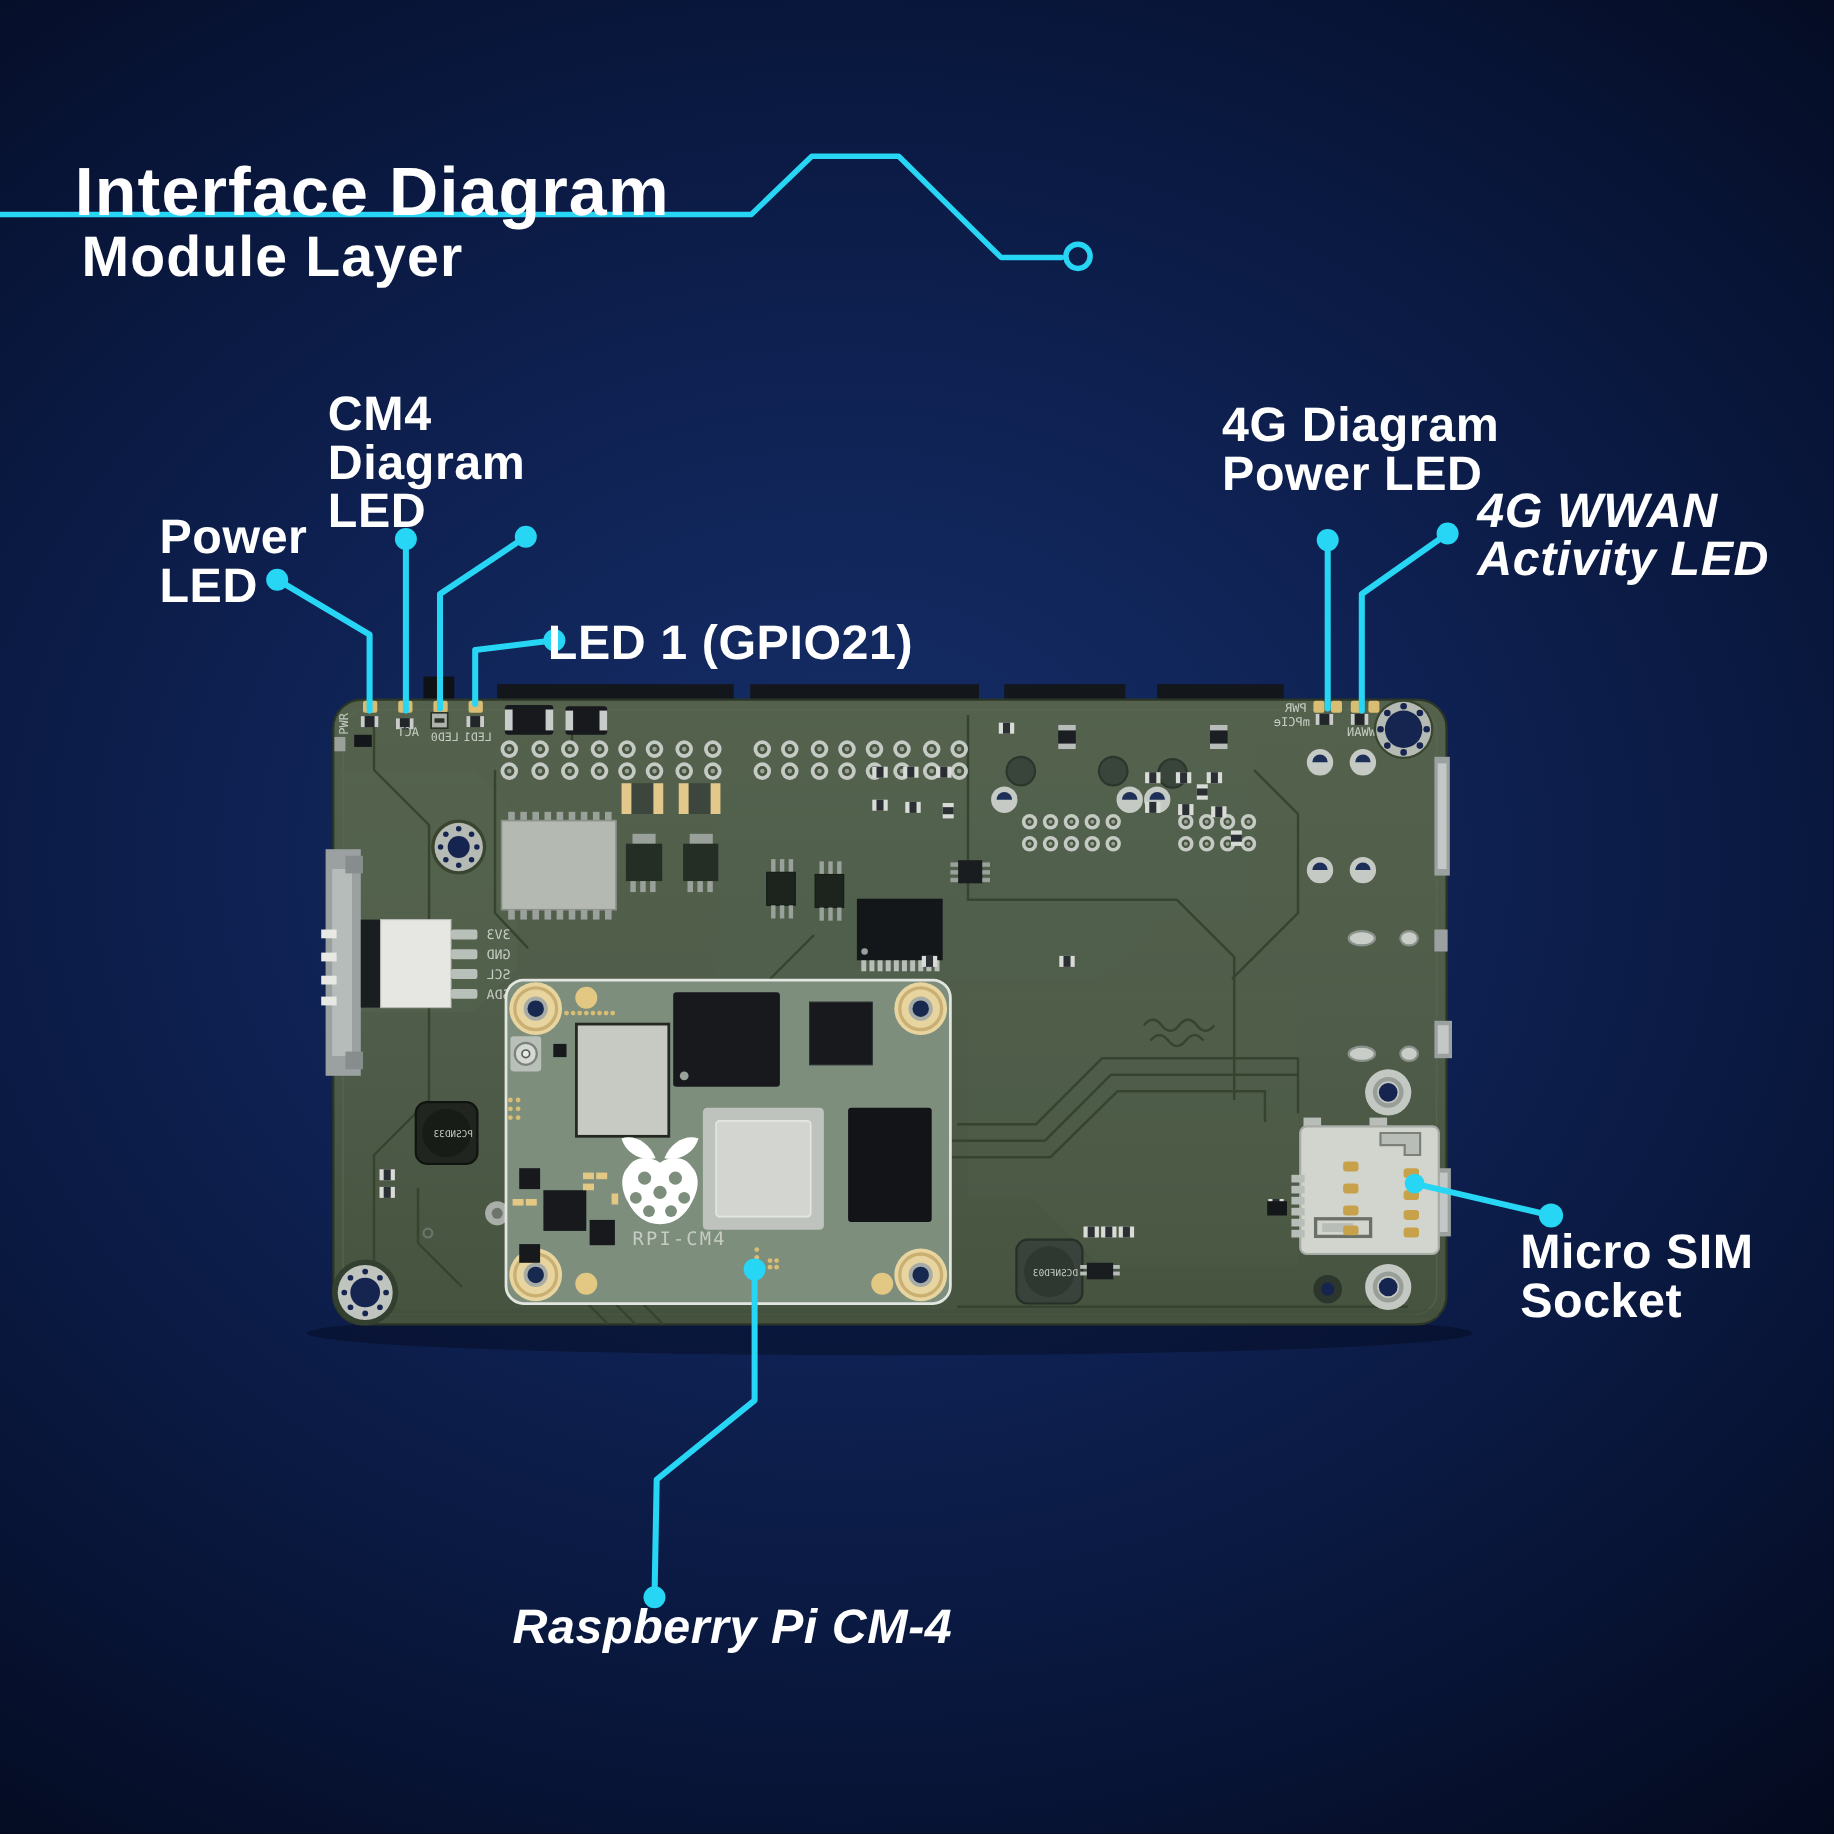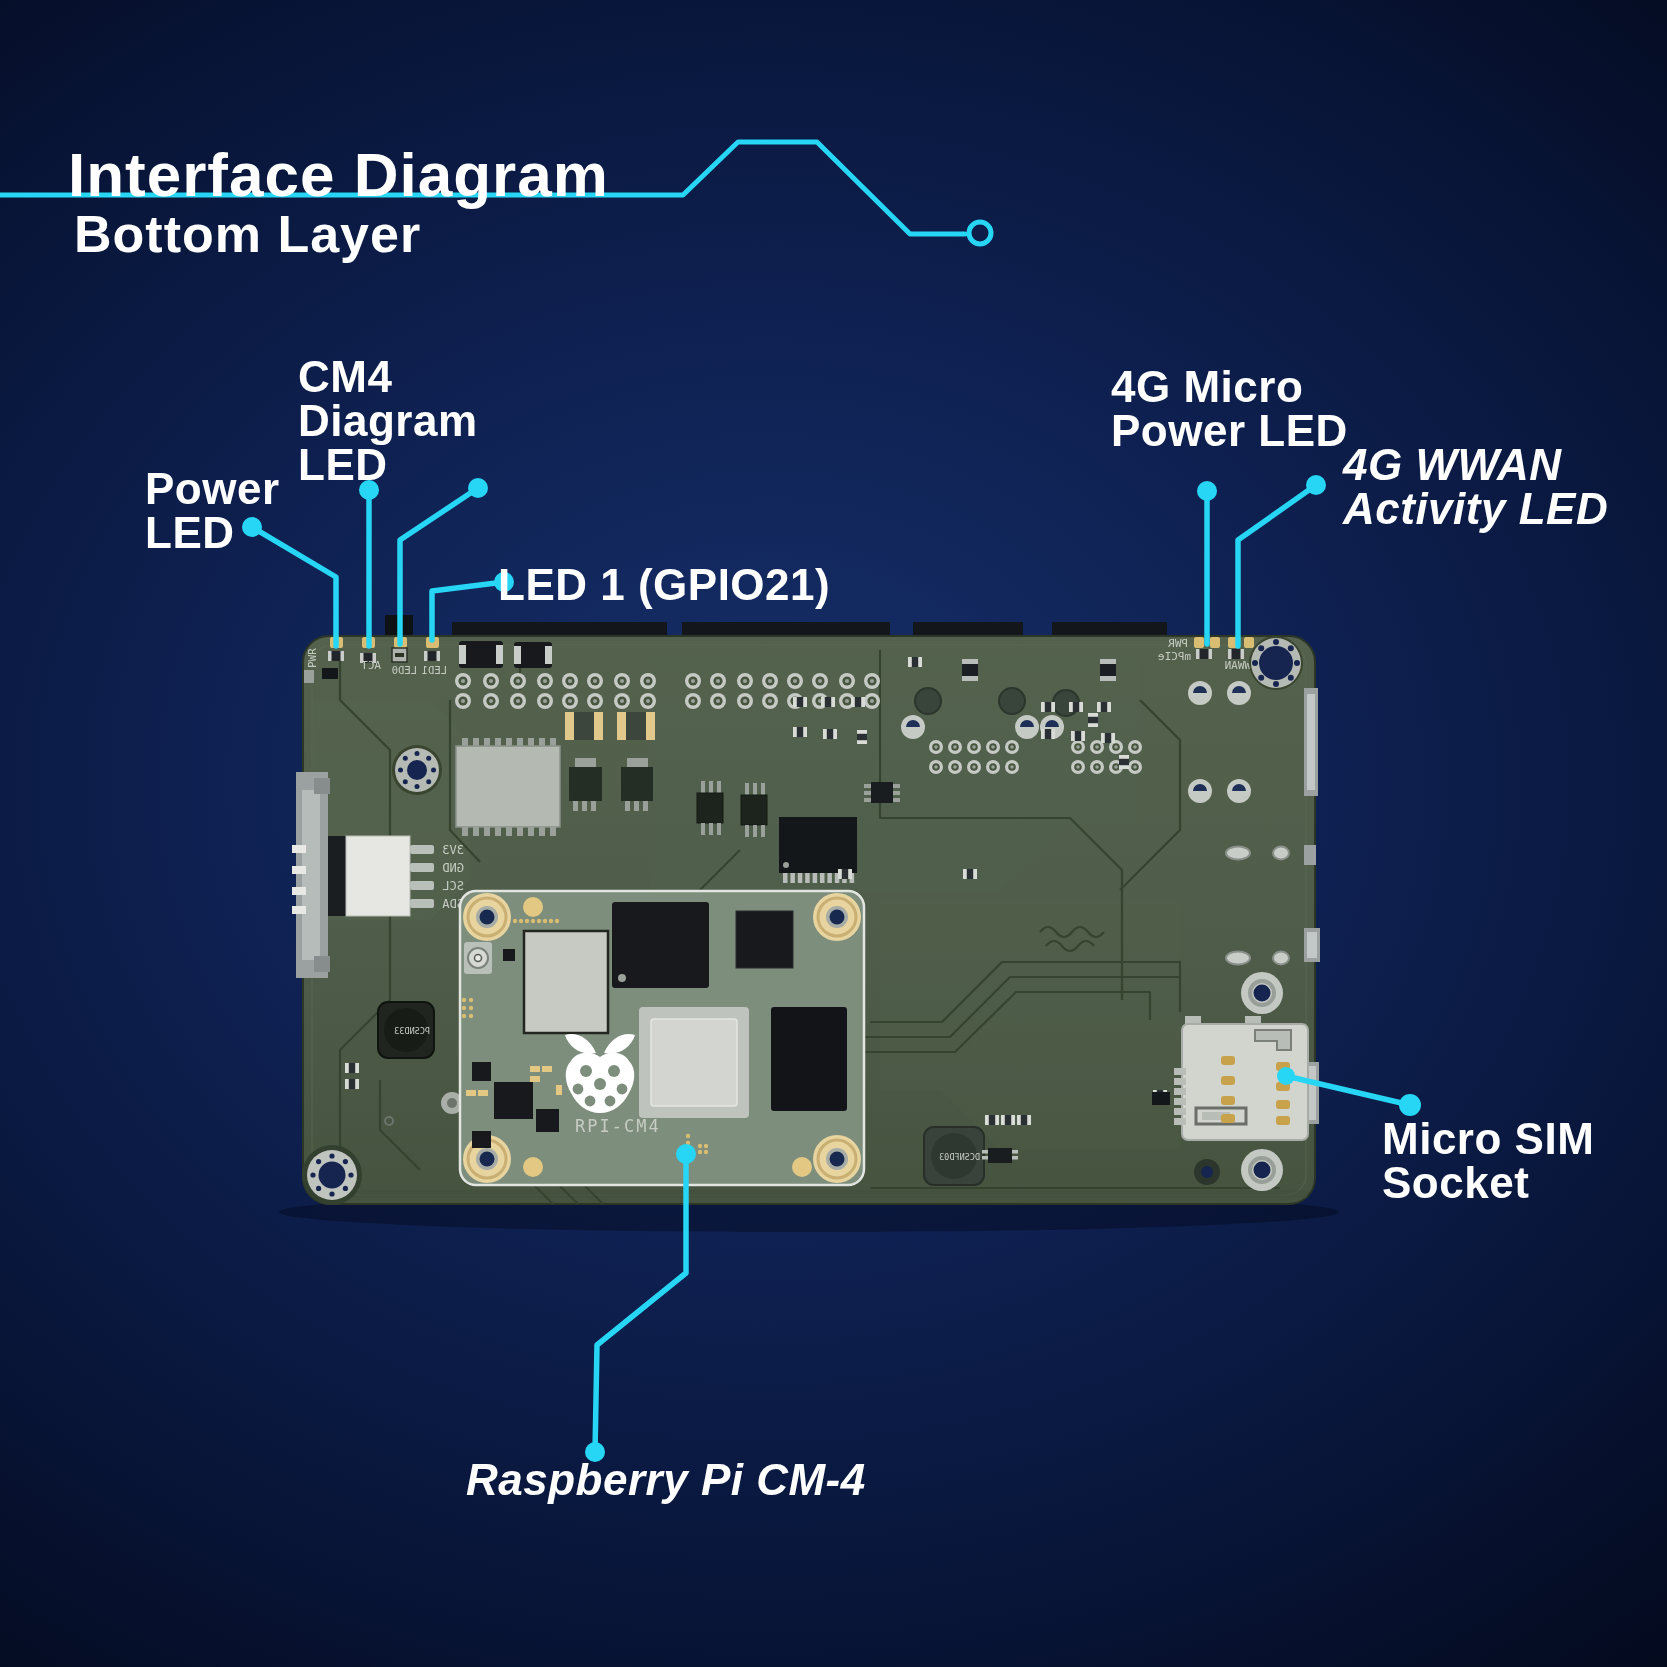--- a/index.html
+++ b/index.html
@@ -625,40 +625,40 @@
         </g>
       <g>
           <polyline points="686,1154 686,1273 597,1345 595,1452"></polyline>
           <circle cx="686" cy="1154" r="10" fill="#27d6f4" stroke="none"></circle>
           <circle cx="595" cy="1452" r="10" fill="#27d6f4" stroke="none"></circle>
         </g>
     </g>
   </svg>
 
   <div class="title">Interface Diagram</div>
-  <div class="subtitle">Bottom Layer</div>
+  <div class="subtitle">Module Layer</div>
 
   <div class="callout" style="left:145px;top:467px;">
     <div>Power</div>
     <div>LED</div>
   </div>
 
   <div class="callout" style="left:298px;top:355px;">
     <div>CM4</div>
     <div>Diagram</div>
     <div>LED</div>
   </div>
 
 
   <div class="callout" style="left:498px;top:563px;text-align:right;">
     <div>LED 1 (GPIO21)</div>
   </div>
 
   <div class="callout" style="left:1111px;top:365px;">
-    <div>4G Micro</div>
+    <div>4G Diagram</div>
     <div>Power LED</div>
   </div>
 
   <div class="callout" style="left:1343px;top:443px;font-style:italic;">
     <div>4G WWAN</div>
     <div>Activity LED</div>
   </div>
 
   <div class="callout" style="left:1382px;top:1117px;">
     <div>Micro SIM</div>

